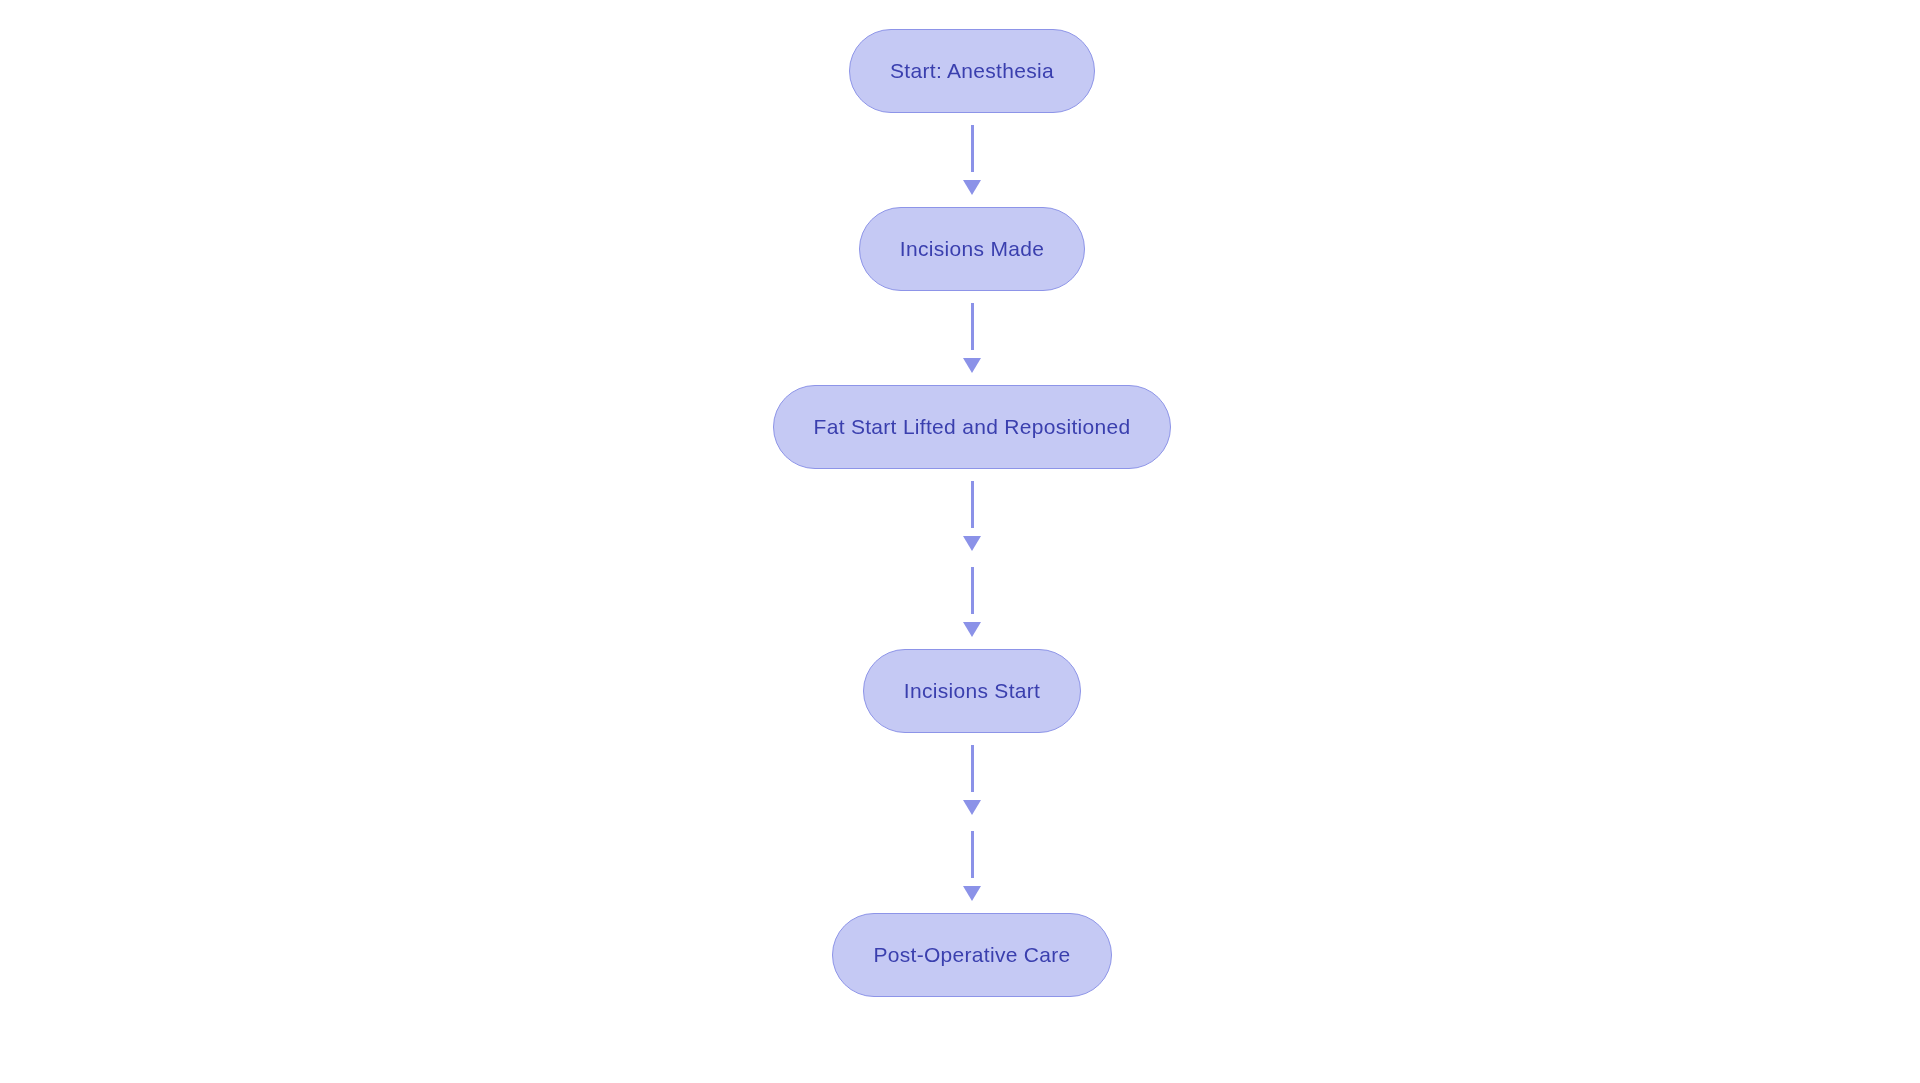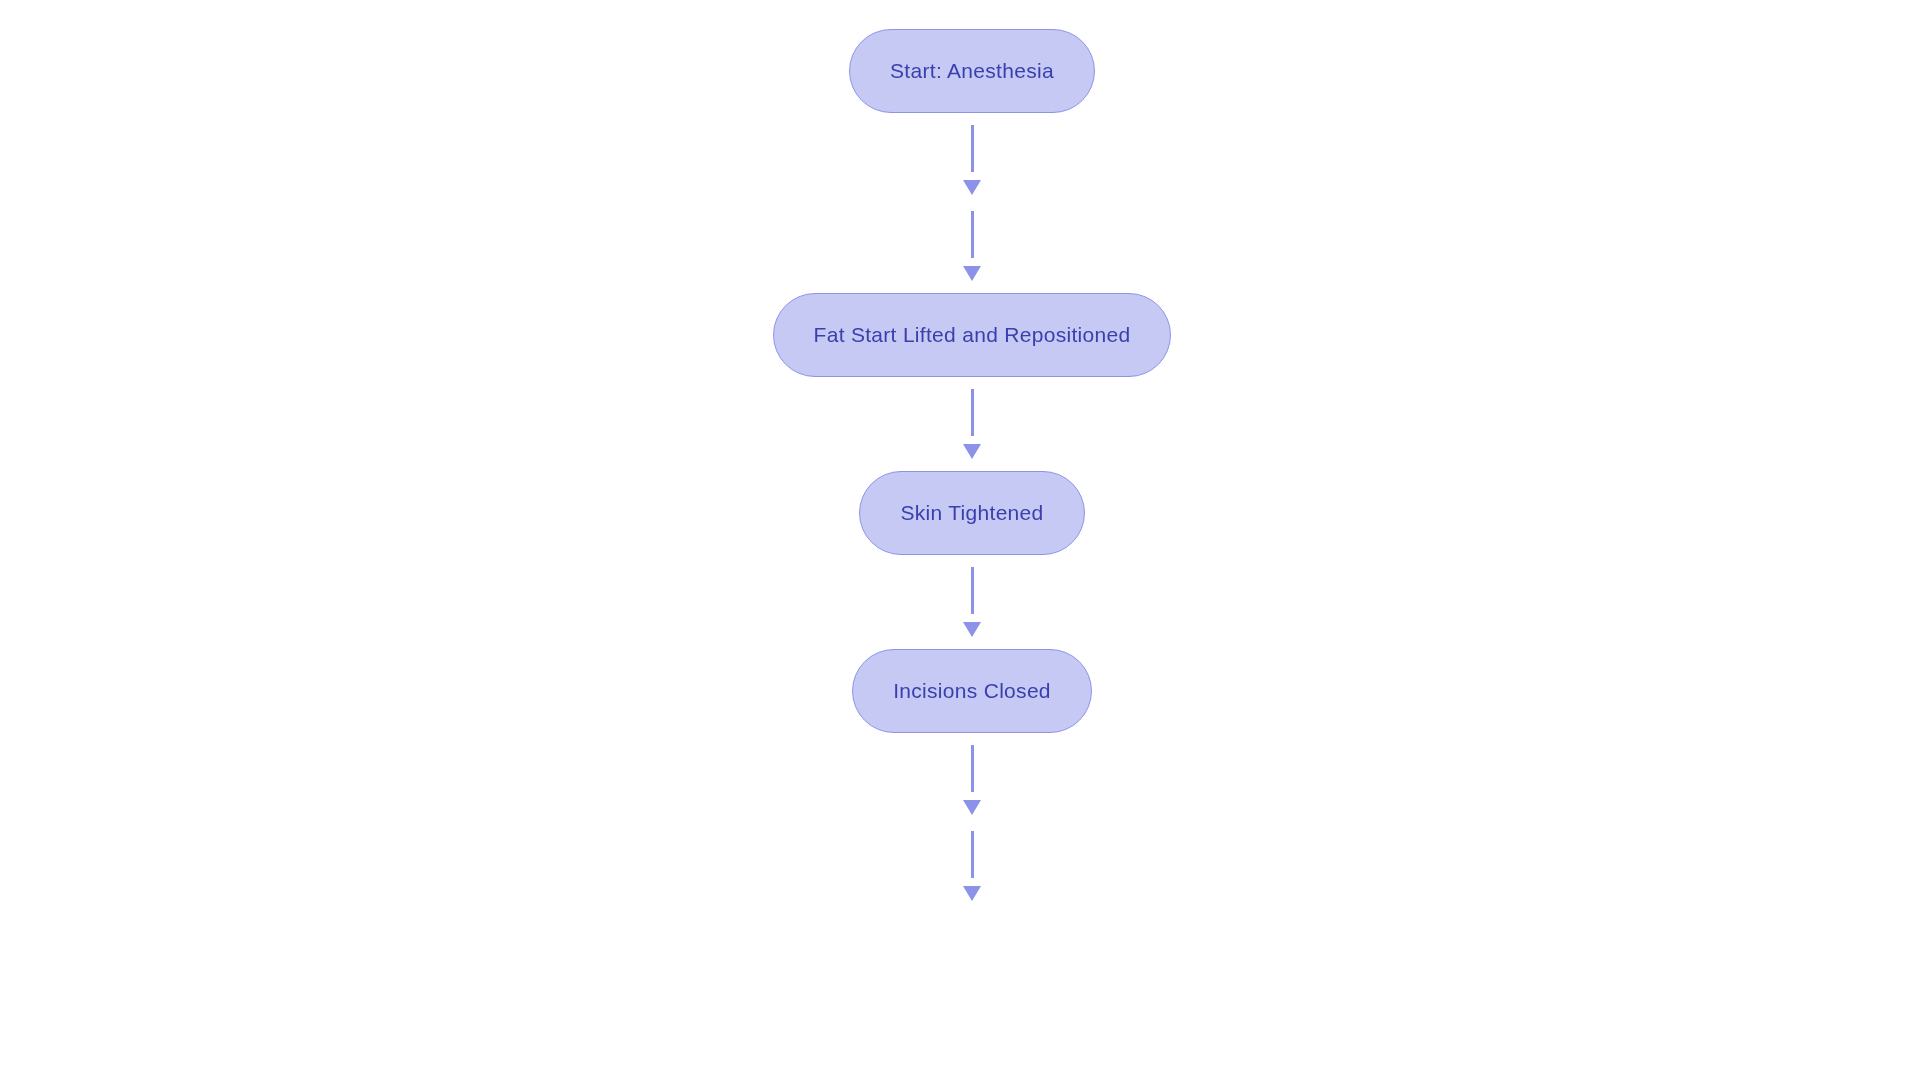--- a/index.html
+++ b/index.html
@@ -66,53 +66,56 @@
 
   <div class="node">
     <span>Start: Anesthesia</span>
   </div>
 
   <div class="connector">
     <div class="line"></div>
     <div class="head"></div>
   </div>
 
+  <div class="node">
+    <span>Incisions Made</span>
+  </div>
 
   <div class="connector">
     <div class="line"></div>
     <div class="head"></div>
   </div>
 
   <div class="node">
     <span>Fat Start Lifted and Repositioned</span>
   </div>
 
   <div class="connector">
     <div class="line"></div>
     <div class="head"></div>
   </div>
 
-  <div class="node">
-    <span>Skin Tightened</span>
-  </div>
 
   <div class="connector">
     <div class="line"></div>
     <div class="head"></div>
   </div>
 
   <div class="node">
-    <span>Incisions Closed</span>
+    <span>Incisions Start</span>
   </div>
 
   <div class="connector">
     <div class="line"></div>
     <div class="head"></div>
   </div>
 
 
   <div class="connector">
     <div class="line"></div>
     <div class="head"></div>
   </div>
 
+  <div class="node">
+    <span>Post-Operative Care</span>
+  </div>
 
 </div>
 
 </body></html>

